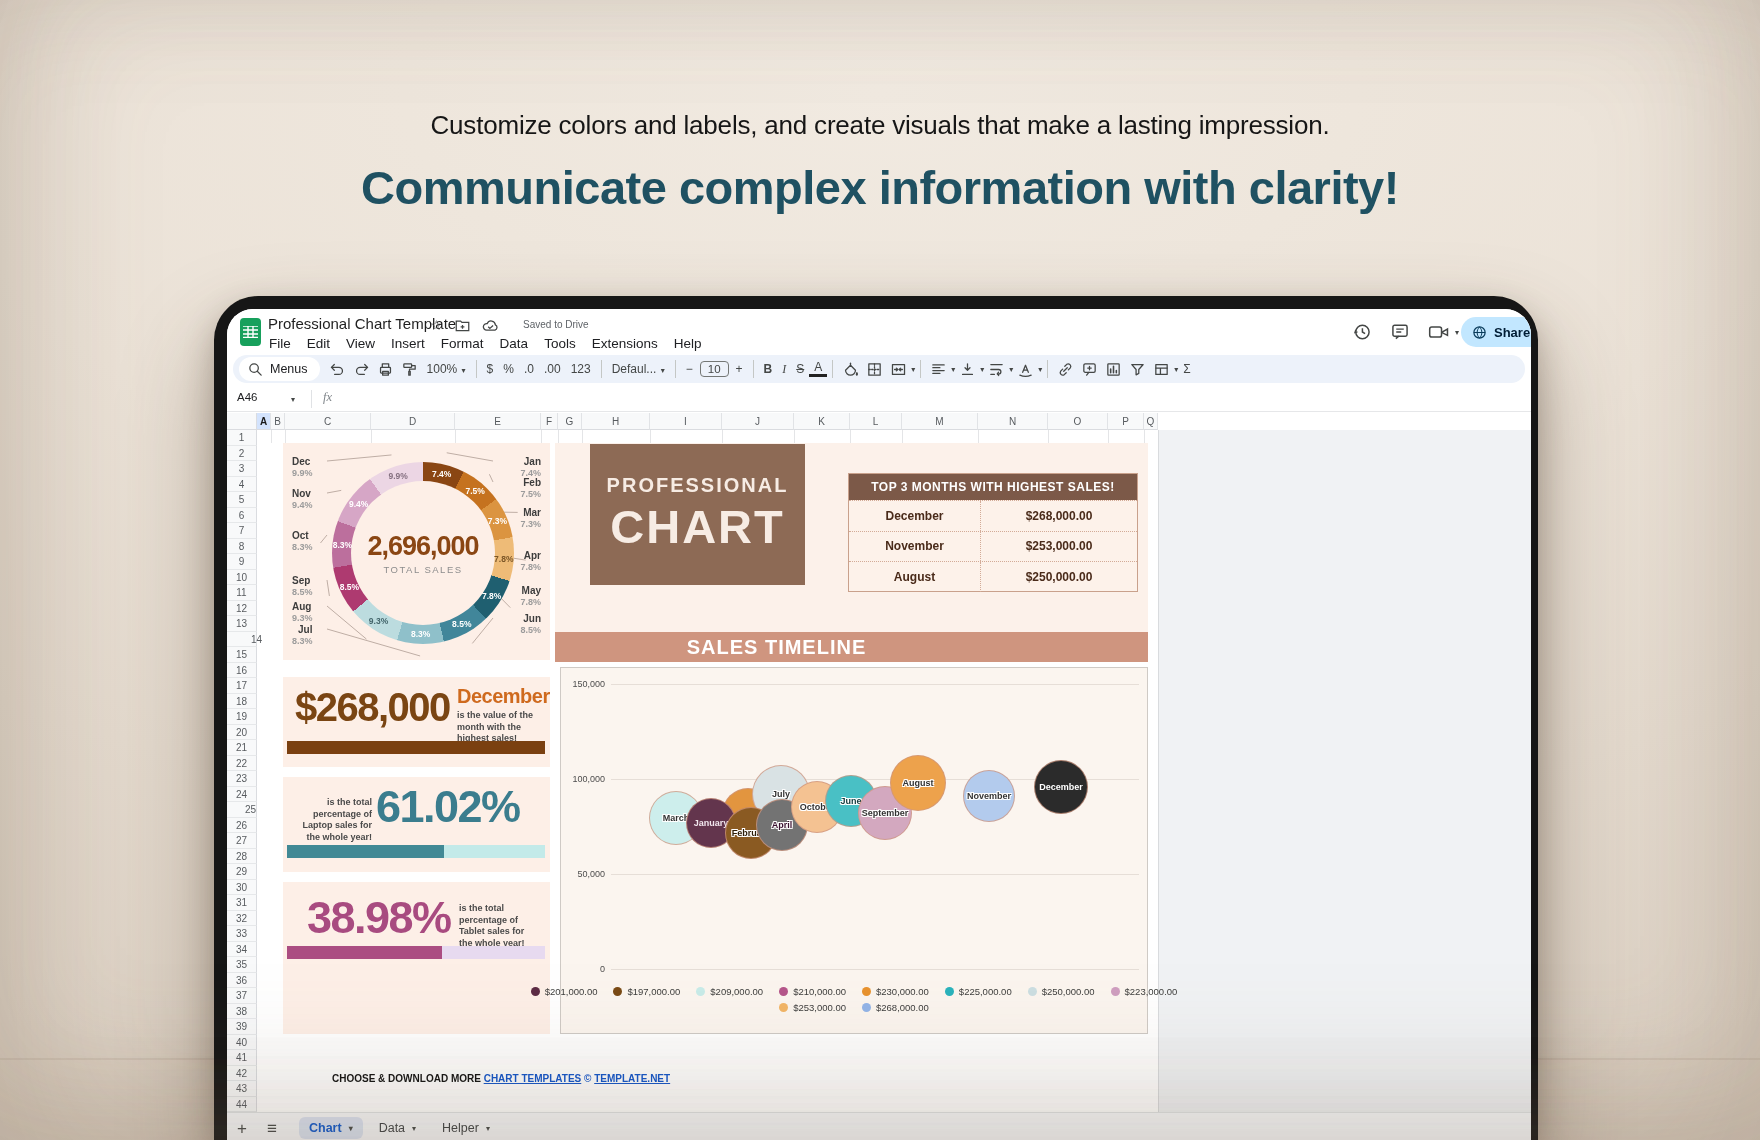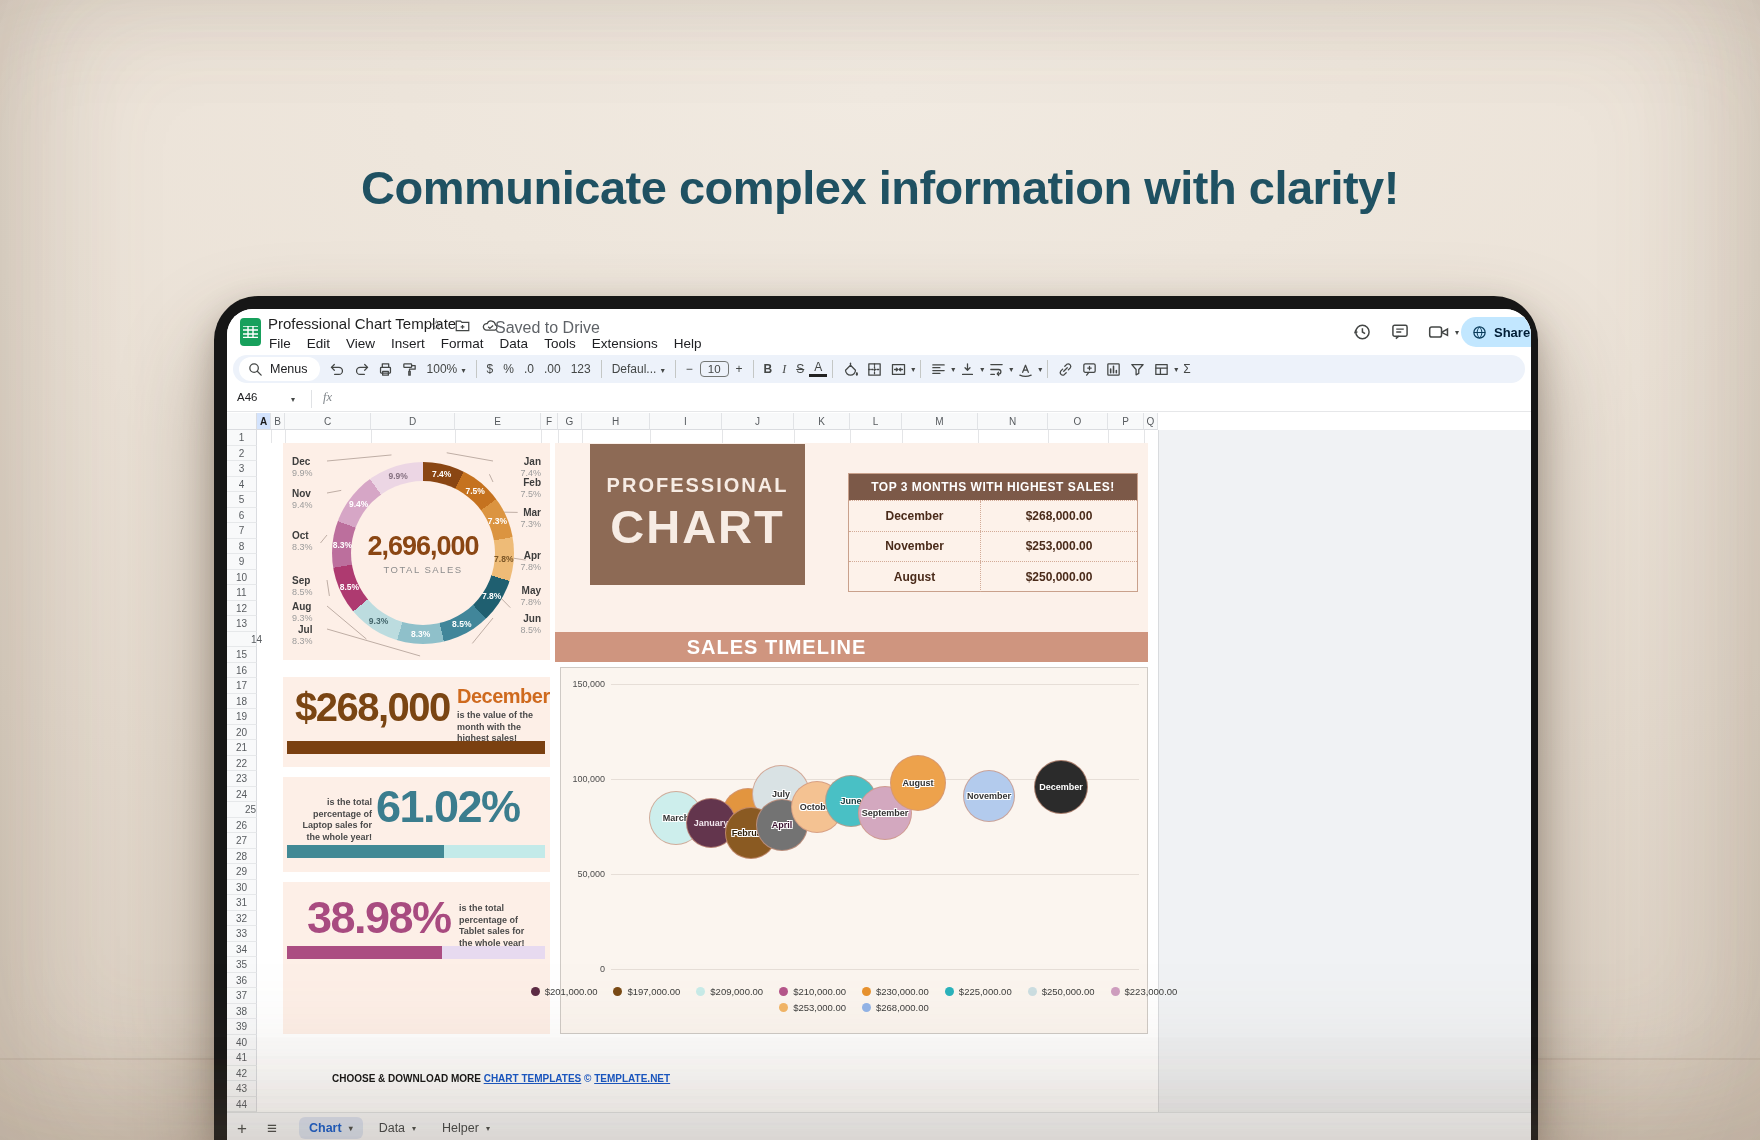--- a/index.html
+++ b/index.html
@@ -19,21 +19,21 @@
     background:#161616;border-radius:44px 44px 0 0;
     box-shadow:0 45px 90px rgba(70,52,35,.38),0 12px 30px rgba(70,52,35,.28);}
   .screen{position:absolute;left:13px;top:13px;width:1304px;height:831px;background:#ffffff;
     border-radius:26px 26px 0 0;overflow:hidden;}
   
   .titlebar{position:absolute;left:0;top:0;width:100%;height:46px;background:#fff;}
   .sheets-logo{position:absolute;left:13px;top:9px;width:21px;height:28px;background:#17a05c;border-radius:4px;}
   .sheets-logo svg{position:absolute;left:3px;top:8px;}
   .doc-title{position:absolute;left:41px;top:6px;font-size:15px;color:#1f1f1f;}
   .tb-mini{position:absolute;top:8px;color:#444746;font-size:14px;}
-  .saved{position:absolute;left:268px;top:10px;font-size:16px;color:#5f6368;}
+  .saved{position:absolute;left:296px;top:10px;font-size:10px;color:#5f6368;}
   .menubar{position:absolute;left:34px;top:26px;height:20px;display:flex;}
   .menubar span{font-size:13.5px;color:#202124;padding:1px 8px;cursor:default;}
   .tb-right{position:absolute;top:13px;color:#444746;}
   .share{position:absolute;left:1234px;top:8px;height:30px;width:86px;background:#c2e7ff;border-radius:16px;
     display:flex;align-items:center;padding-left:11px;gap:7px;color:#001d35;font-size:13px;font-weight:700;}
   
   .toolbar{position:absolute;left:6px;top:46px;width:1292px;height:28px;background:#edf2fa;border-radius:14px;
     display:flex;align-items:center;padding:0 6px;color:#444746;}
   .tb-menus{display:flex;align-items:center;gap:6px;background:#fff;border-radius:13px;height:24px;padding:0 12px 0 8px;
     font-size:12.5px;color:#202124;margin-right:6px;}
@@ -63,21 +63,21 @@
   .vline{position:absolute;width:1px;background:#e4e5e7;}
   .grayzone{position:absolute;top:17px;bottom:0;background:#f0f2f4;border-left:1px solid #d9dbde;}
   
   .template{position:absolute;left:43px;top:30px;width:878px;height:594px;background:#fff;}
   .panel{position:absolute;background:#fdefe7;}
   .donut-ring{position:absolute;border-radius:50%;}
   .donut-hole{position:absolute;border-radius:50%;background:#fdefe7;display:flex;flex-direction:column;align-items:center;justify-content:center;}
   .donut-total{font-size:27px;font-weight:800;color:#8a4613;letter-spacing:-1px;}
   .donut-sub{font-size:9.5px;color:#8d8d8d;letter-spacing:1.5px;margin-top:2px;}
   .pct{position:absolute;font-size:8.5px;font-weight:700;transform:translate(-50%,-50%);}
-  .olab{position:absolute;font-size:10px;line-height:11px;}
+  .olab{position:absolute;font-size:10px;line-height:11px;font-weight:bold;}
   .olab b{color:#3d3d3d;}
   .olab i{font-style:normal;color:#9b9b9b;font-size:9px;}
   .brand{position:absolute;left:320px;top:1px;width:215px;height:141px;background:#8d6a55;color:#f7ece4;text-align:center;}
   .brand .l1{margin-top:30px;font-size:20px;font-weight:700;letter-spacing:2px;}
   .brand .l2{font-size:47px;font-weight:800;letter-spacing:2px;margin-top:2px;}
   .top3{position:absolute;left:578px;top:30px;width:290px;height:119px;border:1px solid #c9a18c;background:#fdf2ea;}
   .top3-h{height:26px;background:#7c5948;color:#fff;font-size:12px;font-weight:700;letter-spacing:.5px;
     display:flex;align-items:center;justify-content:center;}
   .top3-r{height:30.5px;display:flex;border-top:1px dotted #d3ab97;}
   .top3-r div{display:flex;align-items:center;justify-content:center;font-weight:700;color:#4a2b1a;font-size:12px;}
@@ -109,20 +109,21 @@
   .tab{display:flex;align-items:center;gap:6px;font-size:12.5px;padding:4px 10px;margin-right:6px;border-radius:6px;color:#3c4043;}
   .tab.active{background:#dde6f6;color:#0b57d0;font-weight:700;}
   .tab .tb-caret{font-size:8px;}
   svg{display:block;}
 </style>
 </head>
 <body>
 
 <div id="stage">
   <div class="desk"></div>
+  <div class="headline1">Customize colors and labels, and create visuals that make a lasting impression.</div>
   <div class="headline2">Communicate complex information with clarity!</div>
 
   <div class="laptop">
     <div class="screen">
 
       <div class="titlebar">
         <div class="sheets-logo">
           <svg width="15" height="12" viewBox="0 0 15 12">
               <path d="M0 0h15v12H0z" fill="none"></path>
               <path d="M0 0h15M0 4h15M0 8h15M0 11.5h15" stroke="#fff" stroke-width="1.4"></path>

